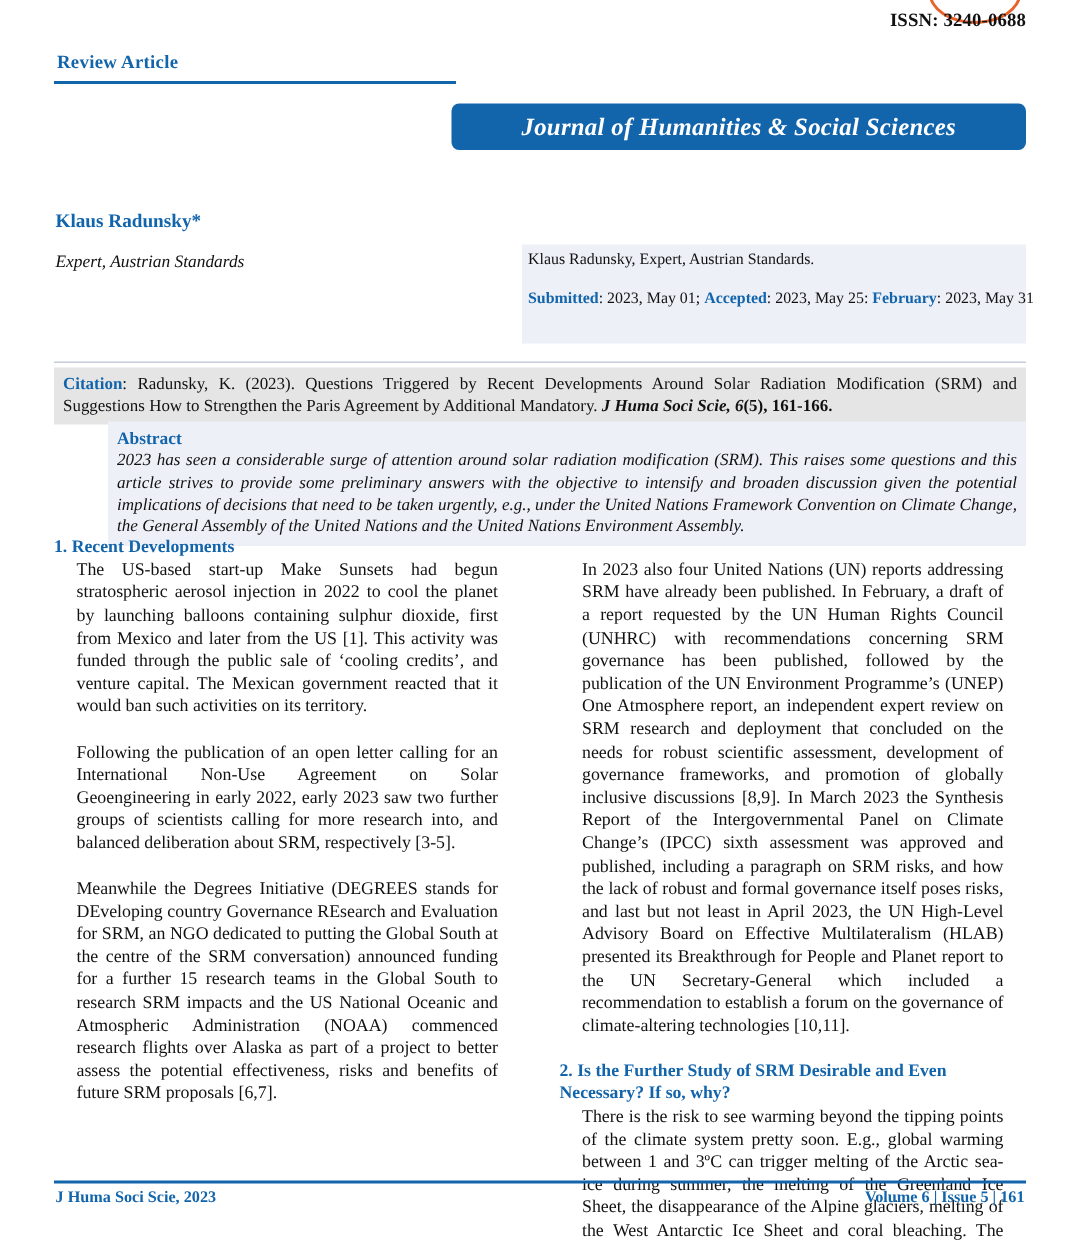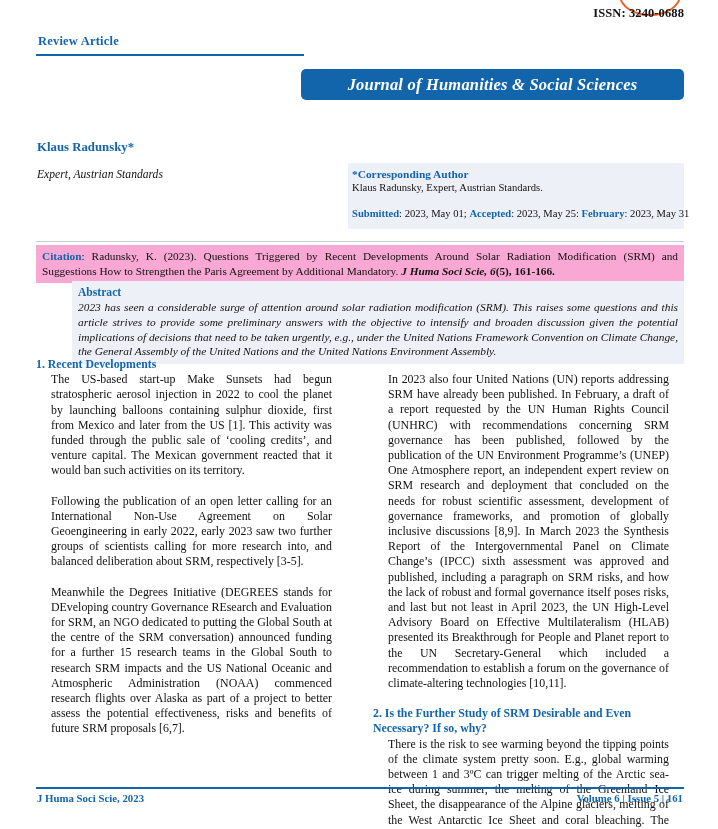--- a/index.html
+++ b/index.html
@@ -167,21 +167,21 @@
     height: 1px;
     background: #c6ccd8;
   }
 
   
   .citation-box {
     position: absolute;
     top: 245px;
     left: 36px;
     width: 648px;
-    background: #f9a8d4;
+    background: #e5e5e5;
     padding: 4px 6px 5px 6px;
     box-sizing: border-box;
   }
   .citation-box .label {
     font-weight: bold;
     color: #1264ab;
   }
   .citation-text {
     font-family: "Liberation Serif", serif;
     font-size: 11.3px;
@@ -293,21 +293,20 @@
   </div>
 
   <div class="review-article">Review Article</div>
   <div class="header-rule"></div>
 
 
   <div class="author-name">Klaus Radunsky*</div>
   <div class="affiliation">Expert, Austrian Standards</div>
 
   <div class="corr-box">
-    <div class="corr-title">*Corresponding Author</div>
     <div class="corr-body">Klaus Radunsky, Expert, Austrian Standards.</div>
     <div class="dates"><b>Submitted</b><span>: 2023, May 01; </span><b>Accepted</b><span>: 2023, May 25: </span><b>February</b><span>: 2023, May 31</span></div>
   </div>
 
   <div class="cite-rule"></div>
 
   <div class="citation-box">
     <div class="citation-text"><span class="label">Citation</span><span>: Radunsky, K. (2023). Questions Triggered by Recent Developments Around Solar Radiation Modification (SRM) and Suggestions How to Strengthen the Paris Agreement by Additional Mandatory. </span><i><b>J Huma Soci Scie, 6</b></i><b>(5), 161-166.</b></div>
   </div>
 

